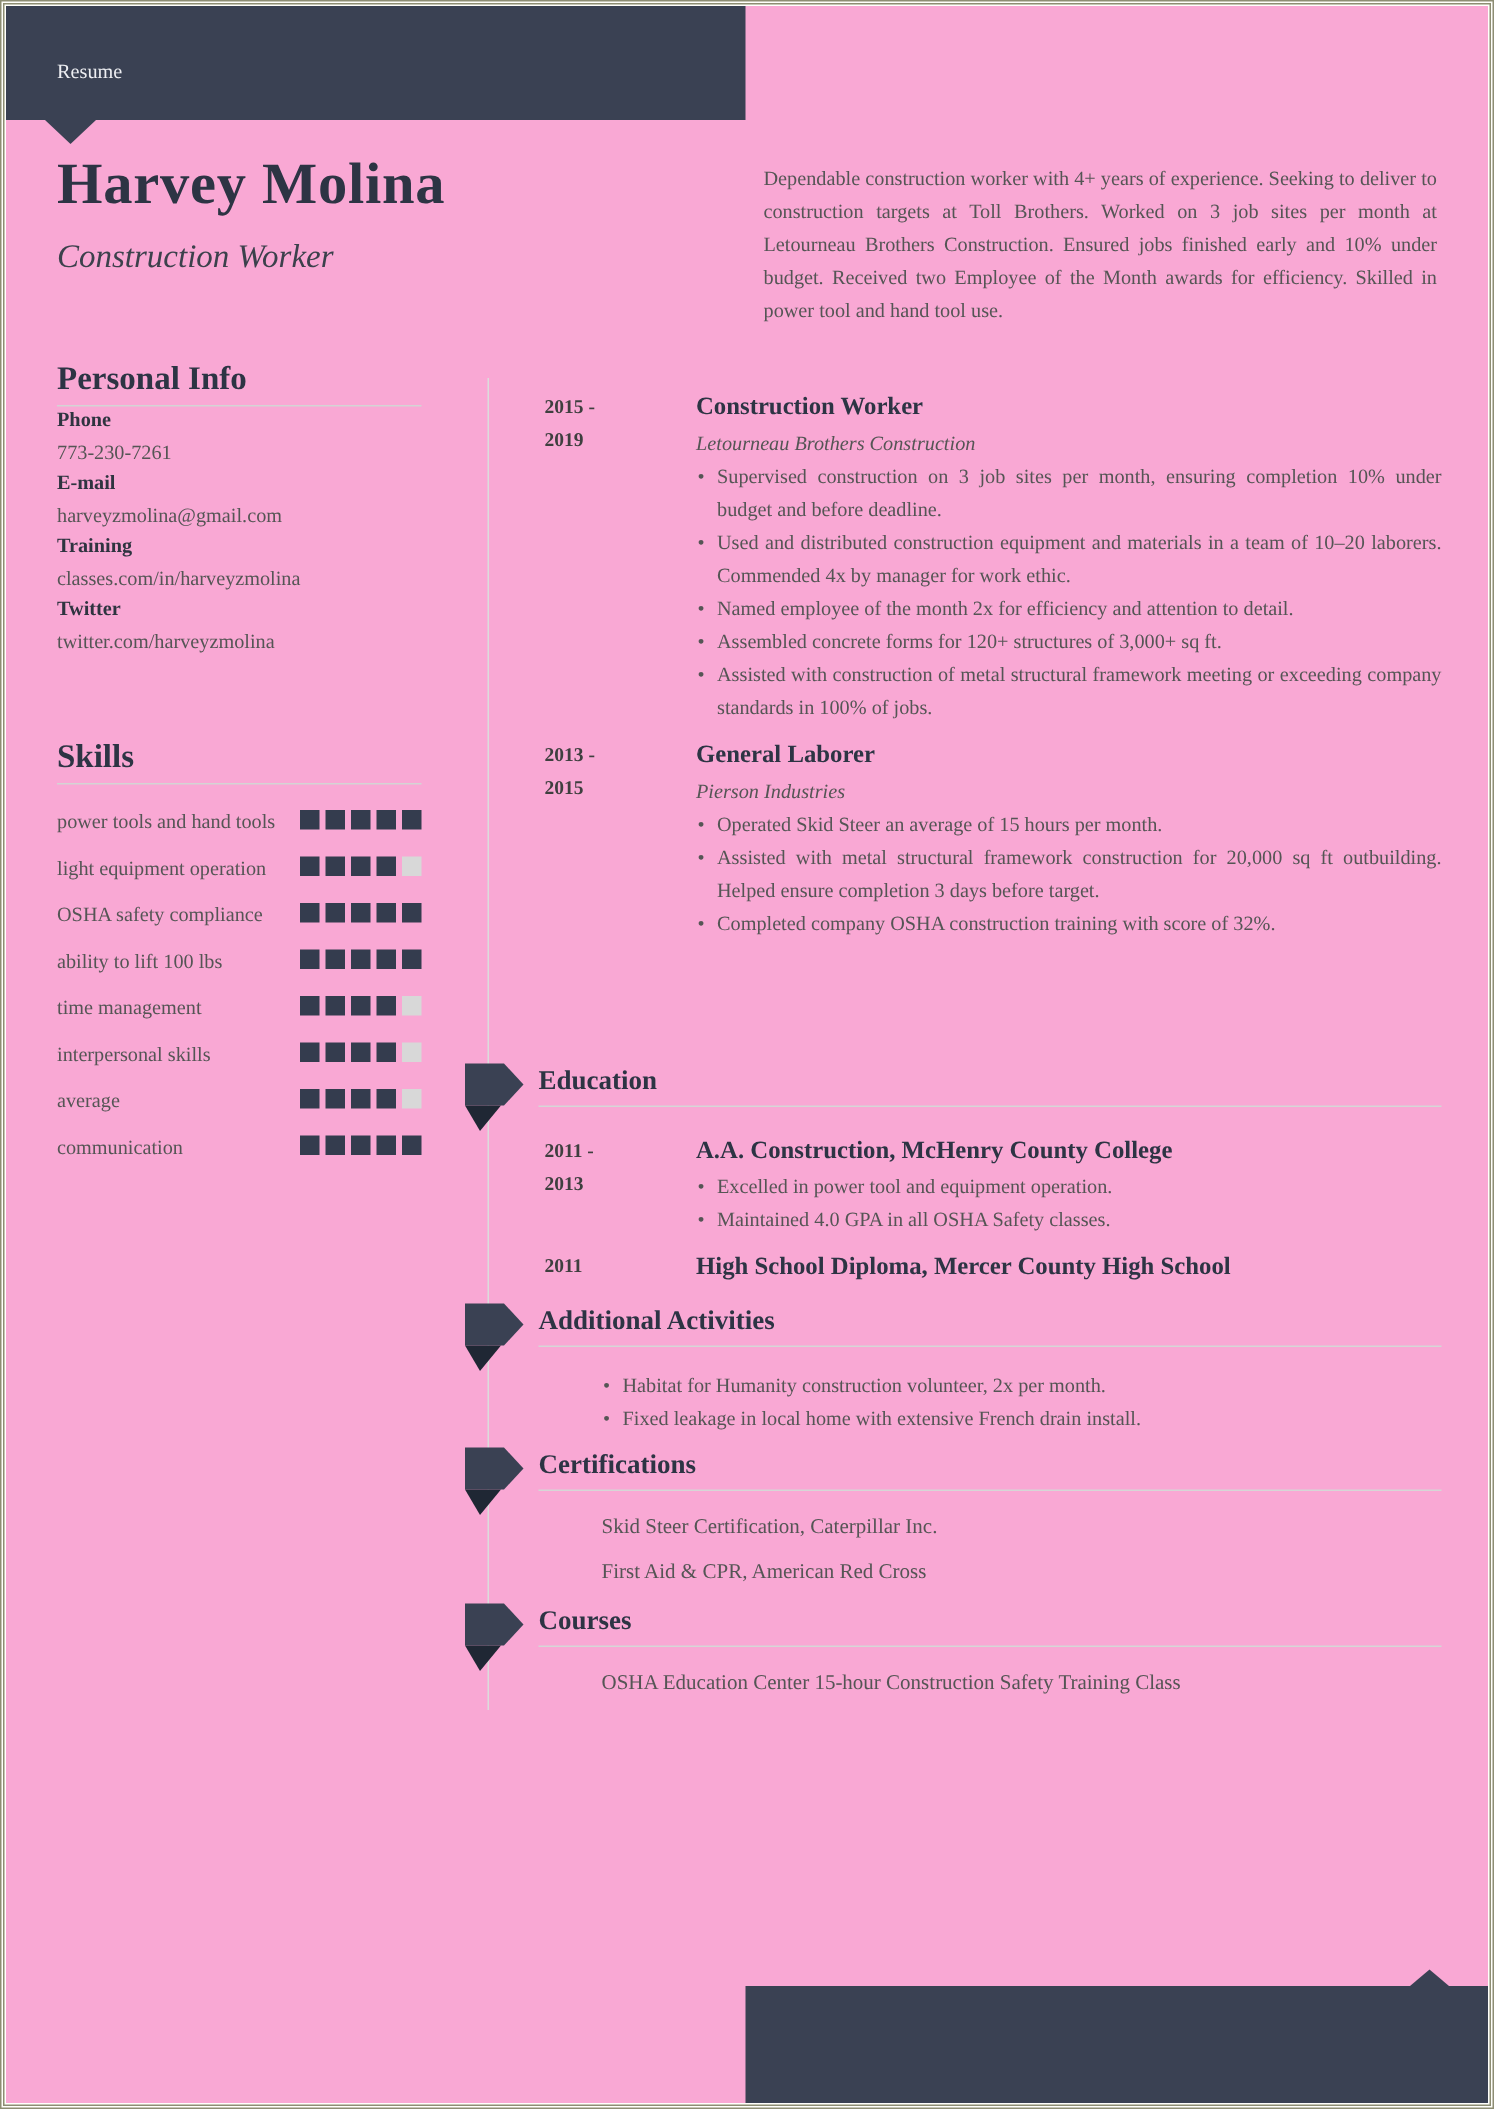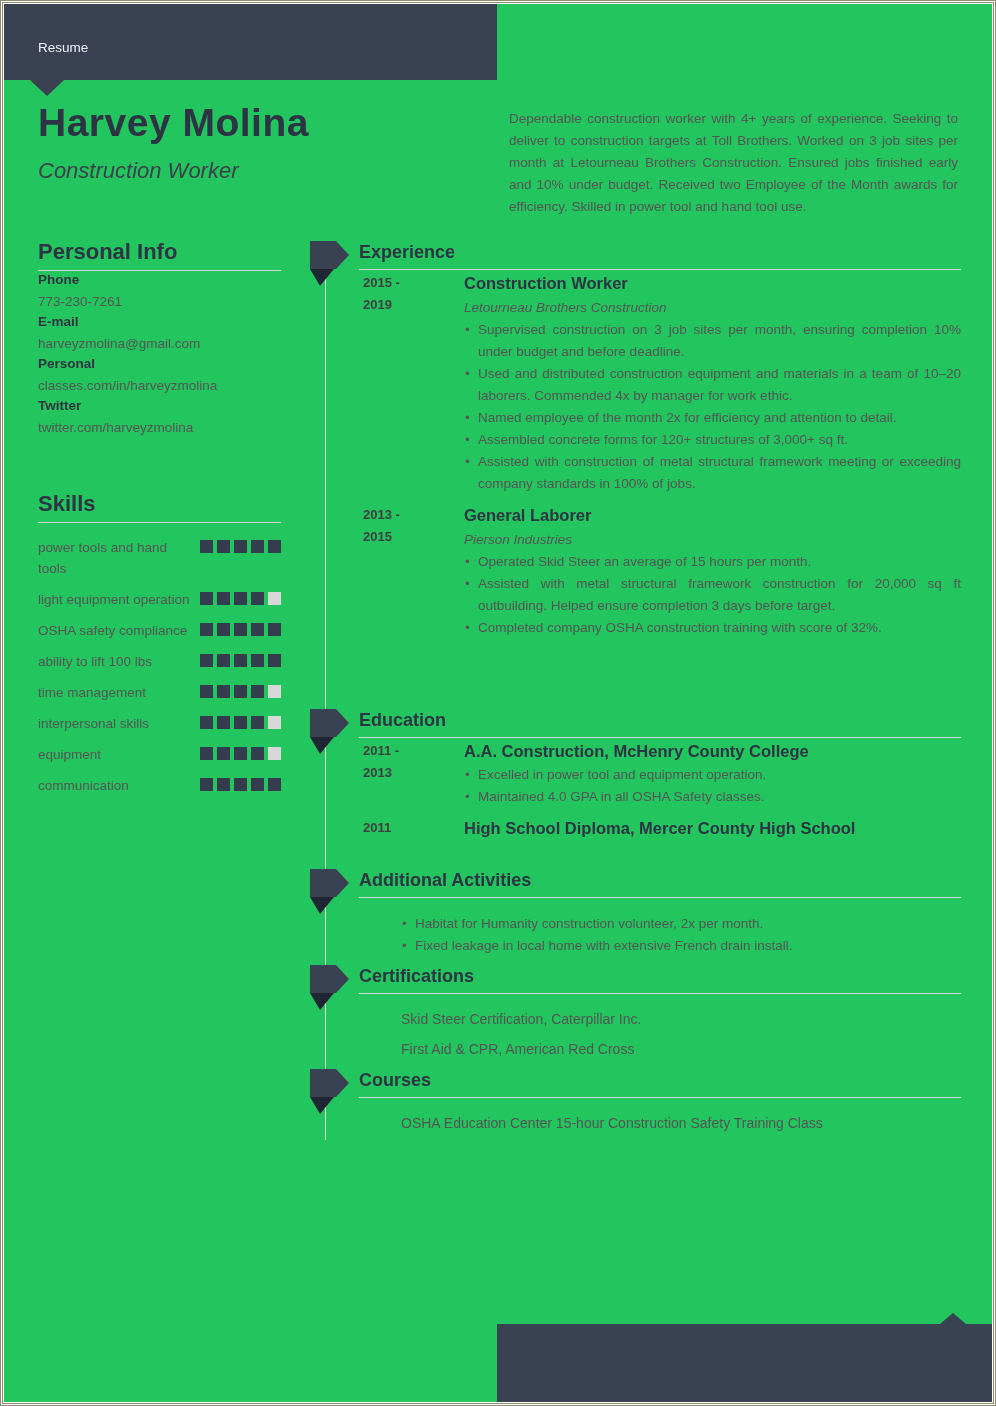--- a/index.html
+++ b/index.html
@@ -6,21 +6,21 @@
   body {
     width:996px; height:1406px; position:relative;
     background:#fffffb;
     font-family:"Liberation Sans", sans-serif;
     overflow:hidden;
   }
   
   .frame-outer { position:absolute; inset:0; border:1px solid #8d8d73; pointer-events:none; z-index:50; }
   .frame-inner { position:absolute; inset:2px; border:1px solid #8d8d73; pointer-events:none; z-index:50; }
 
-  .page { position:absolute; inset:4px; background:#22c55e; }
+  .page { position:absolute; inset:4px; background:#f9a8d4;font-family:Liberation Serif, serif; }
 
   
   .top-banner { position:absolute; left:0; top:0; width:493px; height:76px; background:#3a4153; }
   .top-banner-label { position:absolute; left:34px; top:36px; font-size:13.5px; line-height:16px; color:#edeef2; }
   .top-banner-arrow { position:absolute; left:26px; top:76px; width:0; height:0;
     border-left:17px solid transparent; border-right:17px solid transparent; border-top:16px solid #3a4153; }
 
   
   .identity { position:absolute; left:34px; top:96px; width:440px; }
   .identity h1 { margin:0; font-size:39px; line-height:46px; font-weight:bold; color:#2d3444; letter-spacing:.5px; }
@@ -56,21 +56,21 @@
   #sec-experience { top:238px; }
   #sec-education  { top:706px; }
   #sec-activities { top:866px; }
   #sec-certifications { top:962px; }
   #sec-courses    { top:1066px; }
 
   .sec-head { position:relative; padding-bottom:7px; border-bottom:1px solid #d6d6d6; }
   .sec-head h2 { margin:0; font-size:18px; line-height:20px; font-weight:bold; color:#2d3444; }
   .sec-icon { position:absolute; left:-49px; top:-2px; width:40px; height:48px; }
 
-  .entry { display:flex; margin-top:2px; }
+  .entry { display:flex; margin-top:18px; }
   .entry + .entry { margin-top:9px; }
   .entry-dates { flex:none; width:101px; padding-left:4px; font-size:13px; line-height:22px; font-weight:bold; color:#3f3f3f; }
   .entry-body { flex:1; min-width:0; }
   .entry-title { font-size:16.5px; line-height:22px; font-weight:bold; color:#2d3444; }
   .entry-sub { margin-top:5px; font-size:13.5px; line-height:18px; font-style:italic; color:#555; }
 
   ul.bullets { margin:2px 0 0 0; padding:0; list-style:none; }
   ul.bullets li { position:relative; padding-left:14px; font-size:13.5px; line-height:22px; color:#555; text-align:justify; }
   ul.bullets li::before { content:"\2022"; position:absolute; left:1px; top:0; color:#555; }
 
@@ -107,21 +107,21 @@
     <div id="pi-groups">
         <div class="pi-group">
           <div class="pi-label">Phone</div>
           <div class="pi-value">773-230-7261</div>
         </div>
         <div class="pi-group">
           <div class="pi-label">E-mail</div>
           <div class="pi-value">harveyzmolina@gmail.com</div>
         </div>
         <div class="pi-group">
-          <div class="pi-label">Personal</div>
+          <div class="pi-label">Training</div>
           <div class="pi-value">classes.com/in/harveyzmolina</div>
         </div>
         <div class="pi-group">
           <div class="pi-label">Twitter</div>
           <div class="pi-value">twitter.com/harveyzmolina</div>
         </div>
       </div>
   </div>
 
   <div class="side-section" id="side-skills">
@@ -181,21 +181,21 @@
           <div class="skill-label">interpersonal skills</div>
           <div class="skill-squares">
             <span class="sq sq-on"></span>
             <span class="sq sq-on"></span>
             <span class="sq sq-on"></span>
             <span class="sq sq-on"></span>
             <span class="sq sq-off"></span>
           </div>
         </div>
         <div class="skill-row">
-          <div class="skill-label">equipment</div>
+          <div class="skill-label">average</div>
           <div class="skill-squares">
             <span class="sq sq-on"></span>
             <span class="sq sq-on"></span>
             <span class="sq sq-on"></span>
             <span class="sq sq-on"></span>
             <span class="sq sq-off"></span>
           </div>
         </div>
         <div class="skill-row">
           <div class="skill-label">communication</div>
@@ -206,27 +206,20 @@
             <span class="sq sq-on"></span>
             <span class="sq sq-on"></span>
           </div>
         </div>
       </div>
   </div>
 
   <div class="timeline"></div>
 
   <div class="sec" id="sec-experience">
-    <div class="sec-head">
-      <svg class="sec-icon" viewBox="0 0 40 48">
-        <polygon points="0,1 26,1 39,15 26,29 0,29" fill="#3a4153"></polygon>
-        <polygon points="0,29 24,29 10,46" fill="#1f2734"></polygon>
-      </svg>
-      <h2>Experience</h2>
-    </div>
     <div class="entries">
         <div class="entry">
           <div class="entry-dates">
             <div>2015 -</div>
             <div>2019</div>
           </div>
           <div class="entry-body">
             <div class="entry-title">Construction Worker</div>
             <div class="entry-sub">Letourneau Brothers Construction</div>
             <ul class="bullets">

